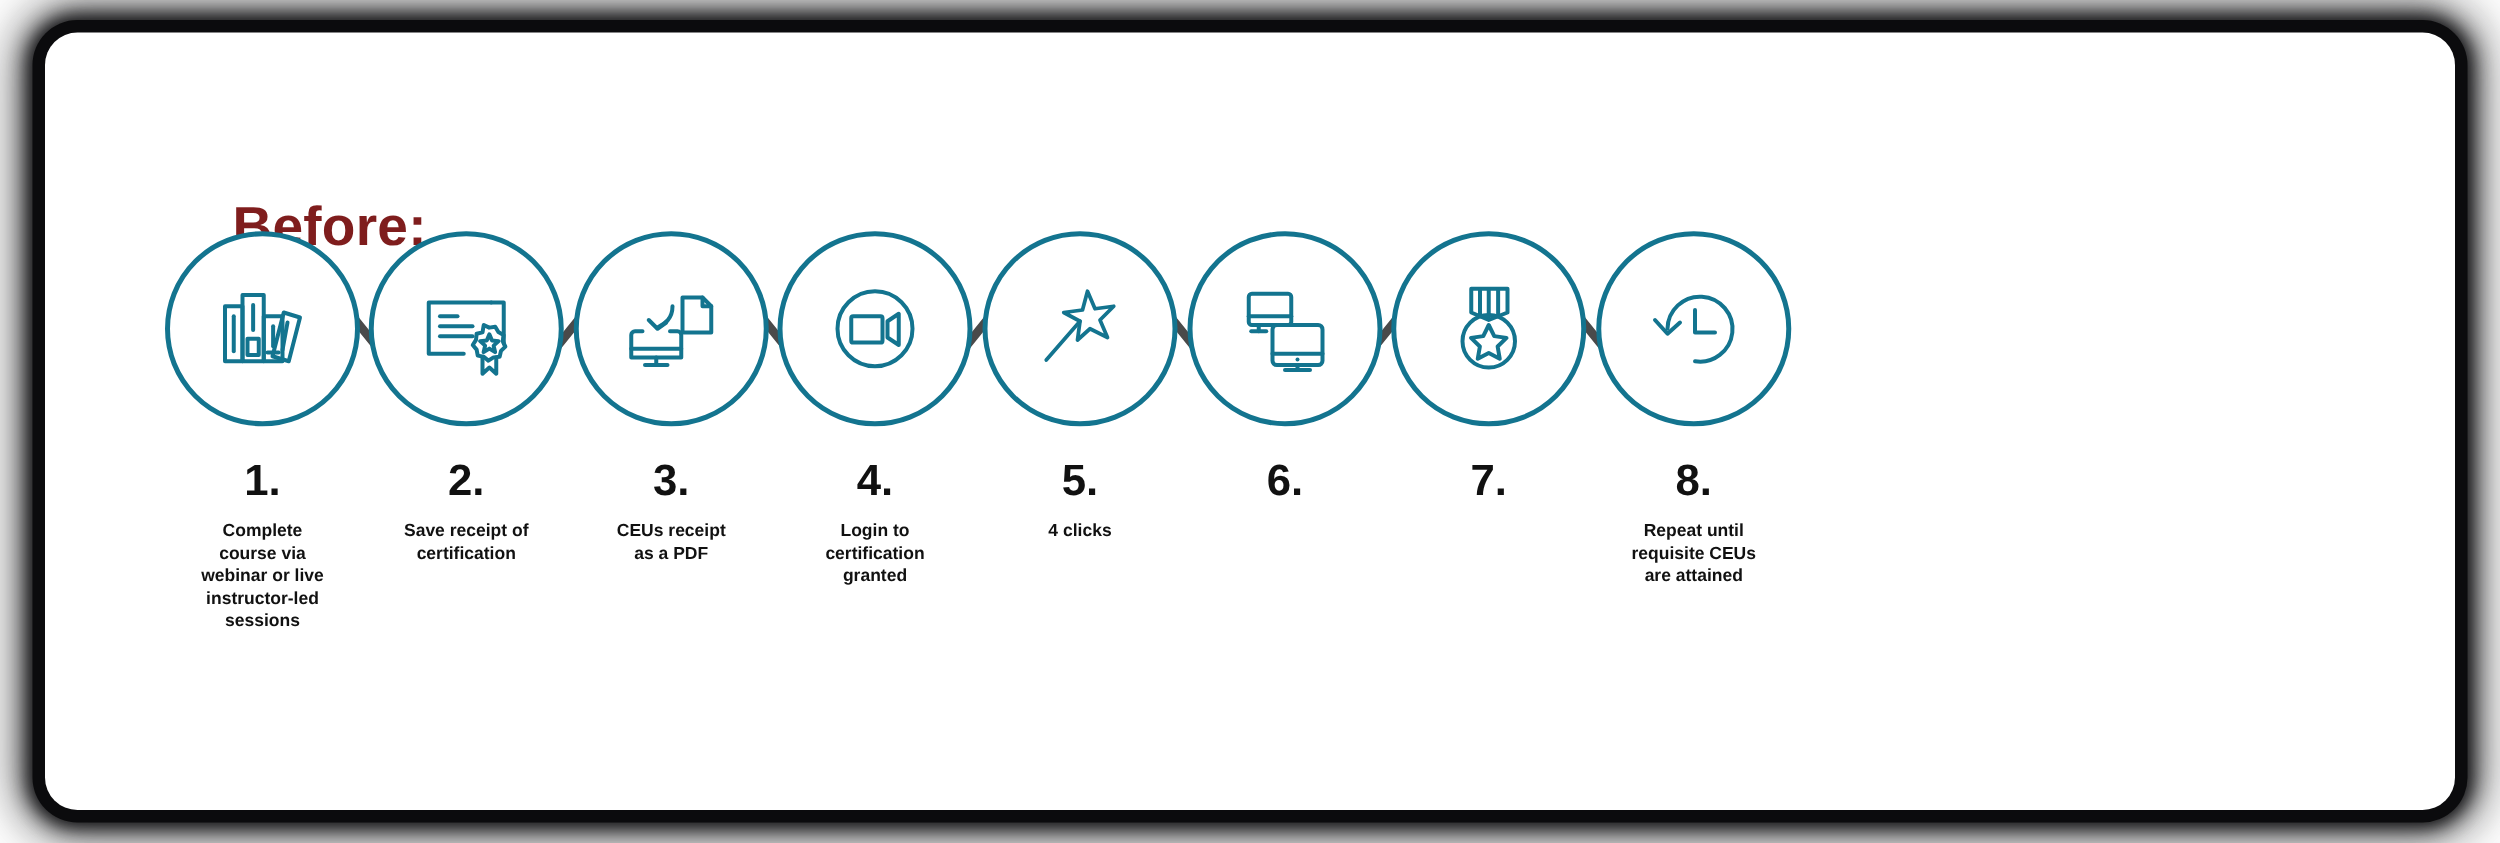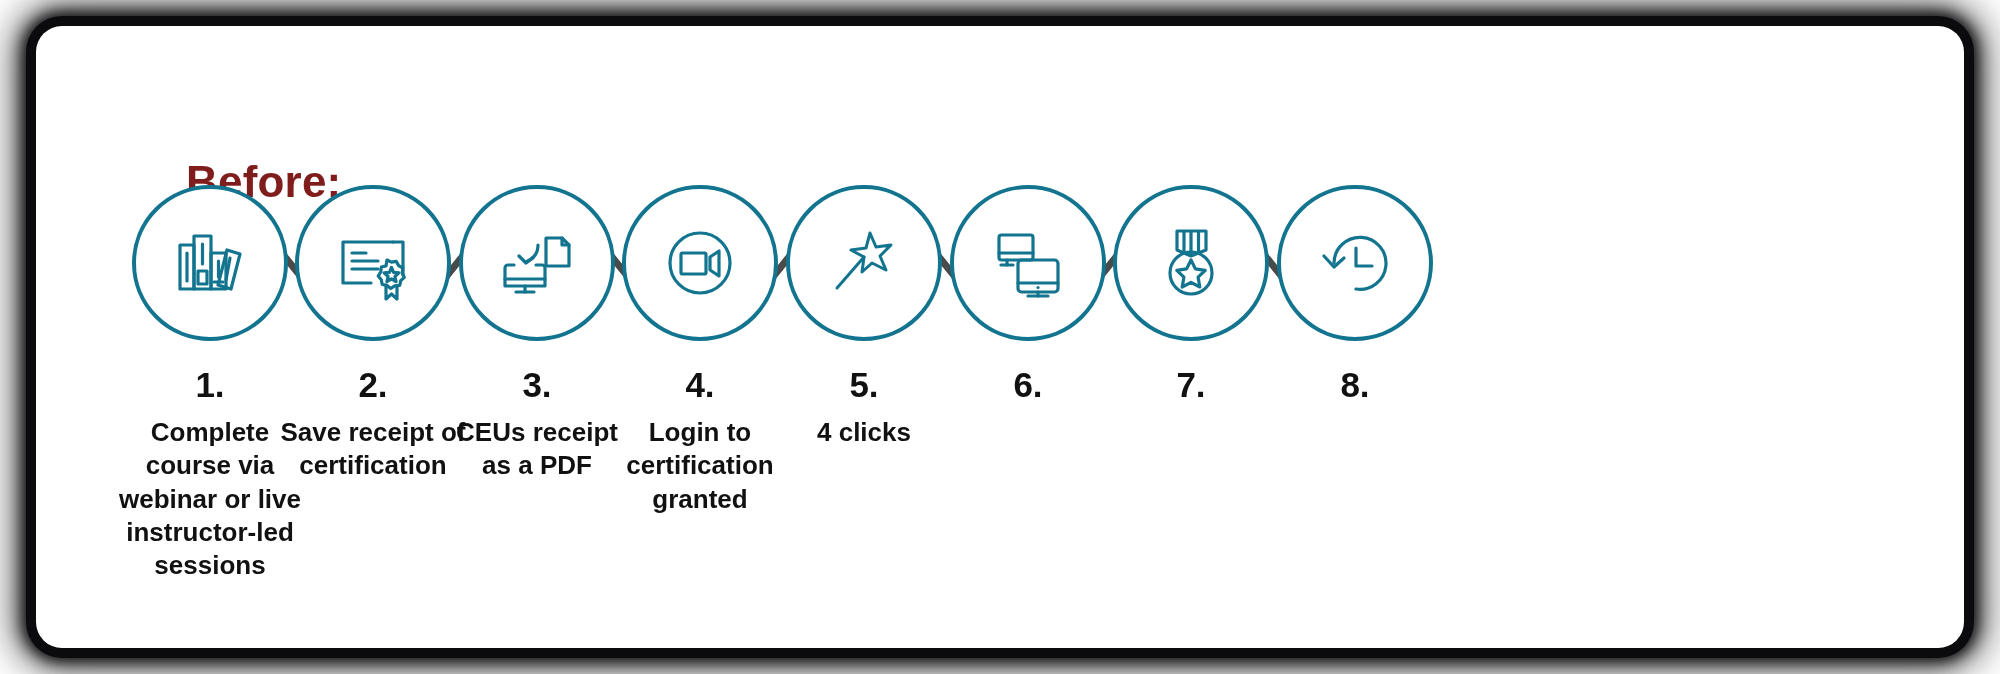--- a/index.html
+++ b/index.html
@@ -95,21 +95,21 @@
 
   .step-num {
     margin-top: 26px;
     font-size: 35px;
     font-weight: 700;
     color: #111111;
     line-height: 1;
   }
   .step-label {
     margin-top: 14px;
-    font-size: 26px;
+    font-size: 14px;
     font-weight: 700;
     color: #111111;
     line-height: 1.28;
     padding: 0 8px;
     white-space: pre-line;
   }
 </style>
 </head>
 <body>
 
@@ -266,16 +266,19 @@
       <div class="circle">
         <span>
           <svg width="86" height="86" viewBox="0 0 86 86" fill="none" stroke="#13748f" stroke-width="3.2" stroke-linejoin="round" stroke-linecap="round">
             <path d="M44 69 A26 26 0 1 0 22 43"></path>
             <polyline points="12,36 22,47 32,38"></polyline>
             <polyline points="44,28 44,46 60,46"></polyline>
           </svg>
         </span>
       </div>
       <div class="step-num">8.</div>
+      <div class="step-label">Repeat until
+requisite CEUs
+are attained</div>
     </div>
 
   </div>
 </div>
 
 </body></html>

